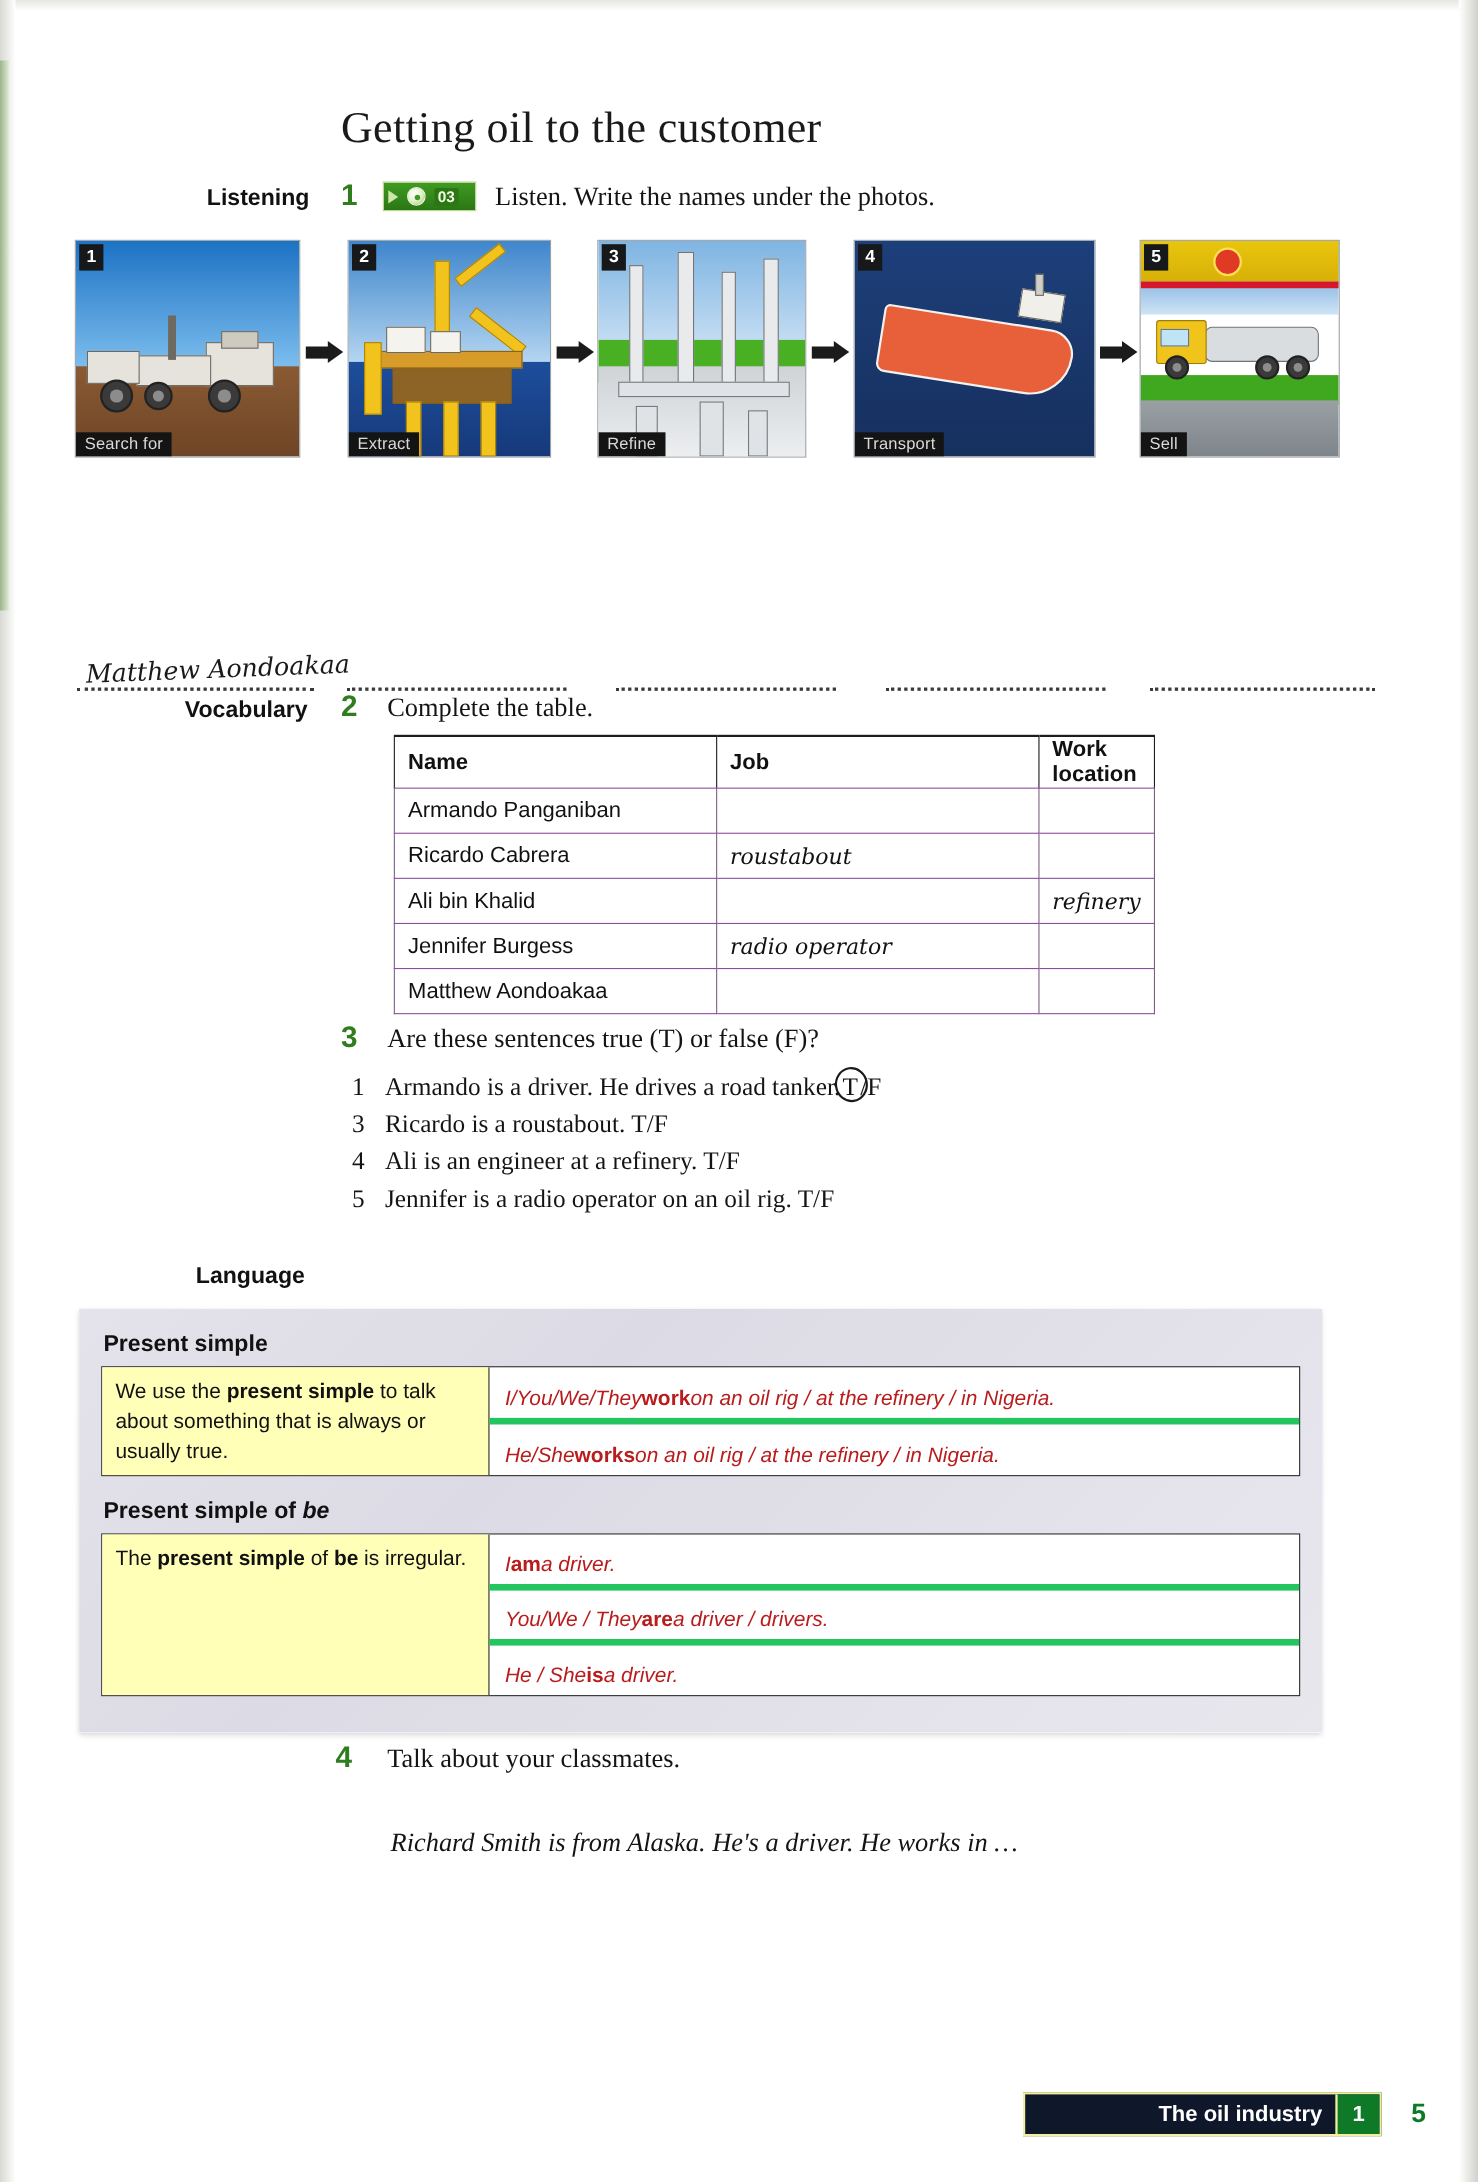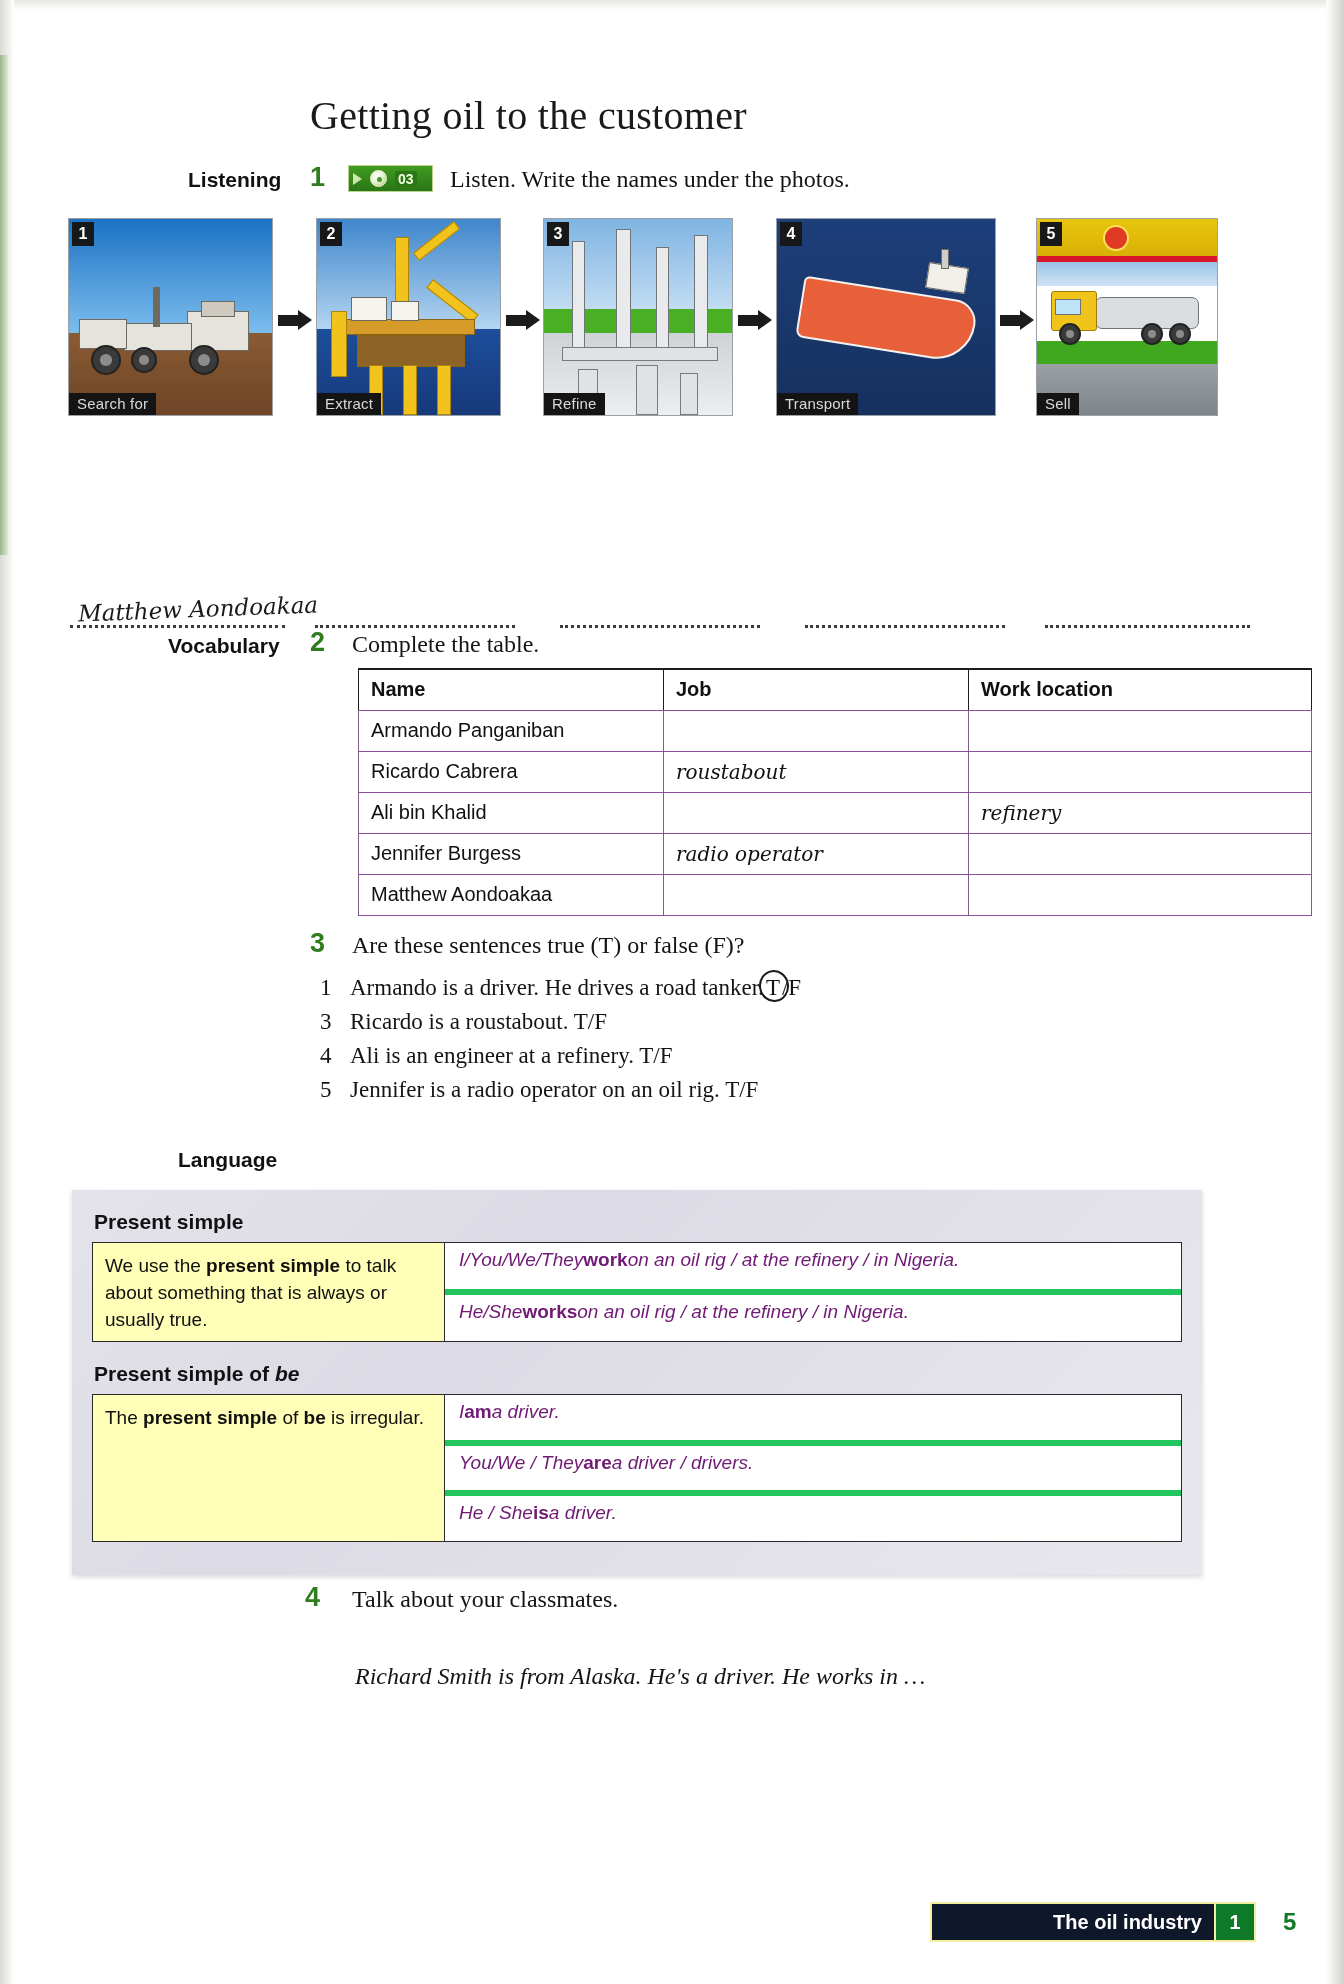--- a/index.html
+++ b/index.html
@@ -178,21 +178,21 @@
     font-family:"DejaVu Serif", serif;
     font-style:italic; font-size:23px; color:#1a1a1a;
     transform:rotate(-2.2deg);
     position:absolute; left:8px; bottom:8px;
     white-space:nowrap;
   }
 
   
   .vtable{
     position:absolute; left:358px; top:668px;
-    width:954px; border-collapse:collapse;
+    width:692px; border-collapse:collapse;
     font-family:"Liberation Sans", sans-serif;
     background:#fff;
   }
   .vtable td, .vtable th{
     border:1px solid #7d5f86;
     border-top-color:#8e4e9e; border-bottom-color:#8e4e9e;
     height:41px; padding:0 12px;
     font-size:20px; color:#111; text-align:left; font-weight:normal;
     vertical-align:middle;
   }
@@ -243,24 +243,24 @@
   }
   .gbox .left{
     width:352px; background:#ffffb8;
     border-right:1px solid #2a2a2a;
     padding:10px 12px;
     font-family:"Liberation Sans", sans-serif;
     font-size:19px; color:#111; line-height:1.42;
   }
   .gbox .right{ flex:1; display:flex; flex-direction:column; }
   .gbox .right .r{
-    flex:1; display:flex; align-items:flex-start;
+    flex:1; display:flex; align-items:flex-end;
     padding:6px 14px;
     font-family:"Liberation Sans", sans-serif;
-    font-style:italic; font-size:19px; color:#701a75;
+    font-style:italic; font-size:19px; color:#b91c1c;
   }
   .gbox .right .r + .r{ border-top:6px solid #22c55e; }
   .gbox b{ font-style:normal; font-weight:bold; }
 
   
   .ex4-example{
     position:absolute; left:355px; top:1663px;
     font-family:"Liberation Serif", serif;
     font-style:italic; font-size:24px; color:#141414;
   }

